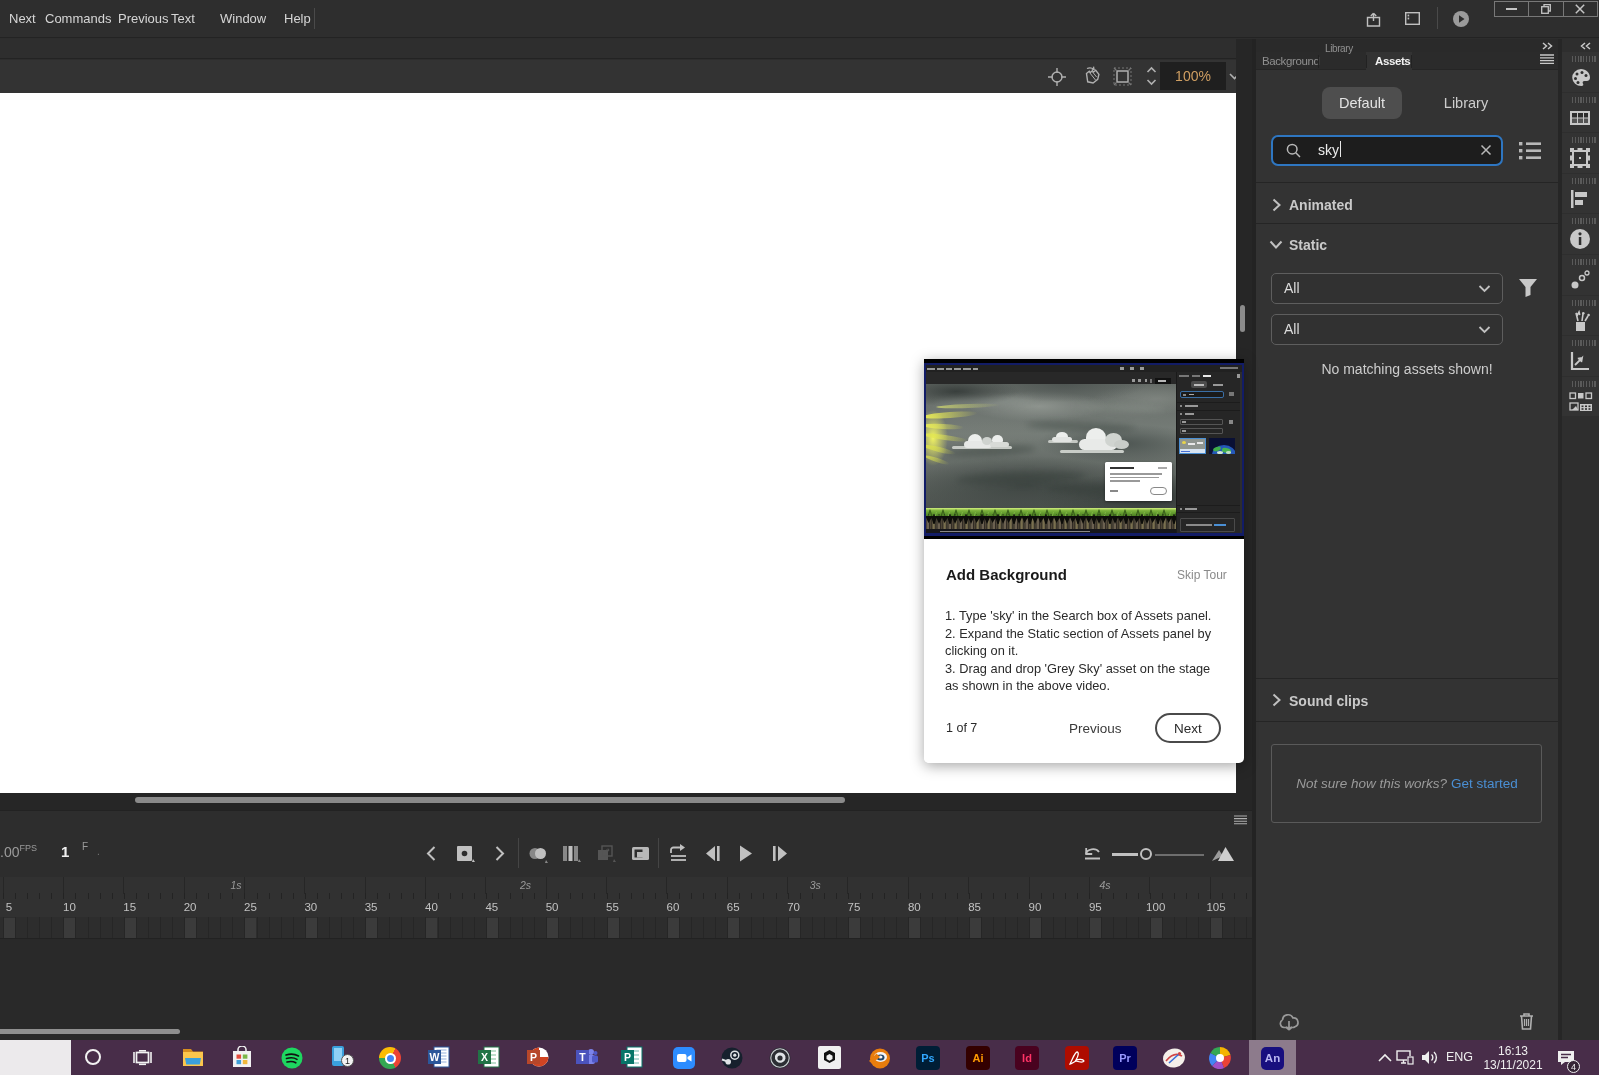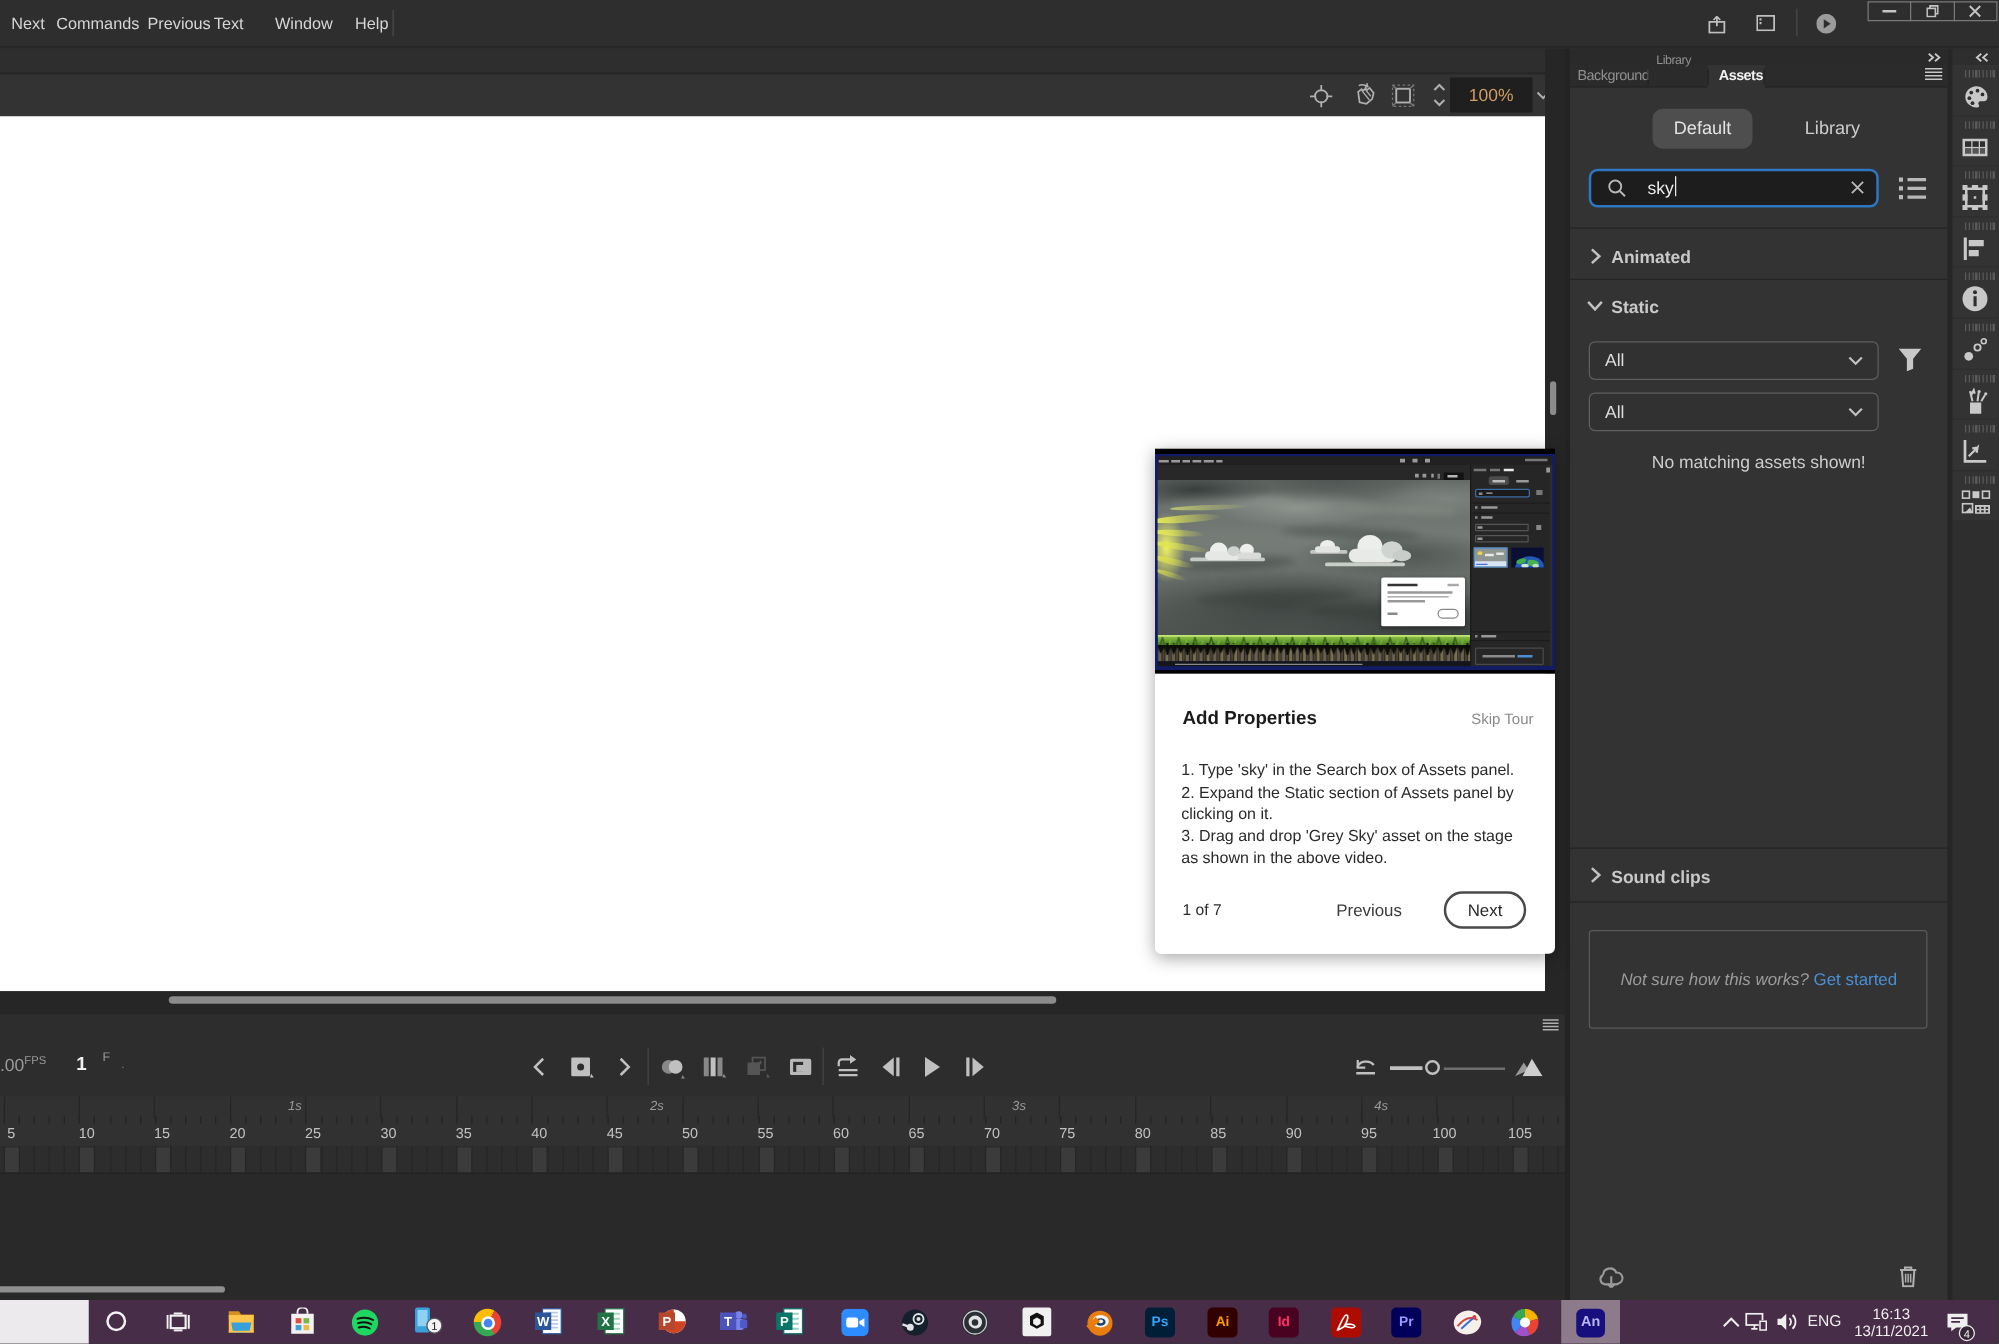--- a/index.html
+++ b/index.html
@@ -445,21 +445,21 @@
         <div class="abs" style="left:45px;top:25px;width:17px;height:8px;border:1px solid #888;border-radius:4px;"></div>
       </div>
 
       <div class="abs" style="left:0;top:4px;width:2px;height:172px;background:#121c66;"></div>
       <div class="abs" style="left:318px;top:4px;width:2px;height:172px;background:#121c66;"></div>
       <div class="abs" style="left:0;top:174px;width:320px;height:3px;background:#121c66;"></div>
       <div class="abs" style="left:0;top:0;width:320px;height:4px;background:#000;"></div>
       <div class="abs" style="left:0;top:177px;width:320px;height:3px;background:#000;"></div>
     </div>
     <div class="abs" id="cardbody" style="left:0;top:180px;width:320px;height:224px;background:#ffffff;border-radius:0 0 5px 5px;">
-      <div class="abs" style="left:22px;top:27px;color:#1a1a1a;font-size:15px;font-weight:bold;">Add Properties</div>
+      <div class="abs" style="left:22px;top:27px;color:#1a1a1a;font-size:15px;font-weight:bold;">Add Background</div>
       <div class="abs" style="left:253px;top:29px;color:#8a8a8a;font-size:12px;">Skip Tour</div>
       <div class="abs" style="left:21px;top:68px;width:278px;color:#2a2a2a;font-size:12.8px;line-height:17.5px;">1. Type 'sky' in the Search box of Assets panel.<br>2. Expand the Static section of Assets panel by clicking on it.<br>3. Drag and drop 'Grey Sky' asset on the stage as shown in the above video.</div>
       <div class="abs" style="left:22px;top:361px;color:#2a2a2a;font-size:12.5px;top:361px;"></div>
       <div class="abs" style="left:22px;top:182px;color:#2a2a2a;font-size:12.5px;">1 of 7</div>
       <div class="abs" style="left:145px;top:182px;color:#3a3a3a;font-size:13.5px;">Previous</div>
       <div class="abs" style="left:231px;top:174px;width:66px;height:30px;border:2px solid #4a4a4a;border-radius:16px;color:#2a2a2a;font-size:13.5px;text-align:center;line-height:27px;">Next</div>
     </div>
   </div>
 
   

